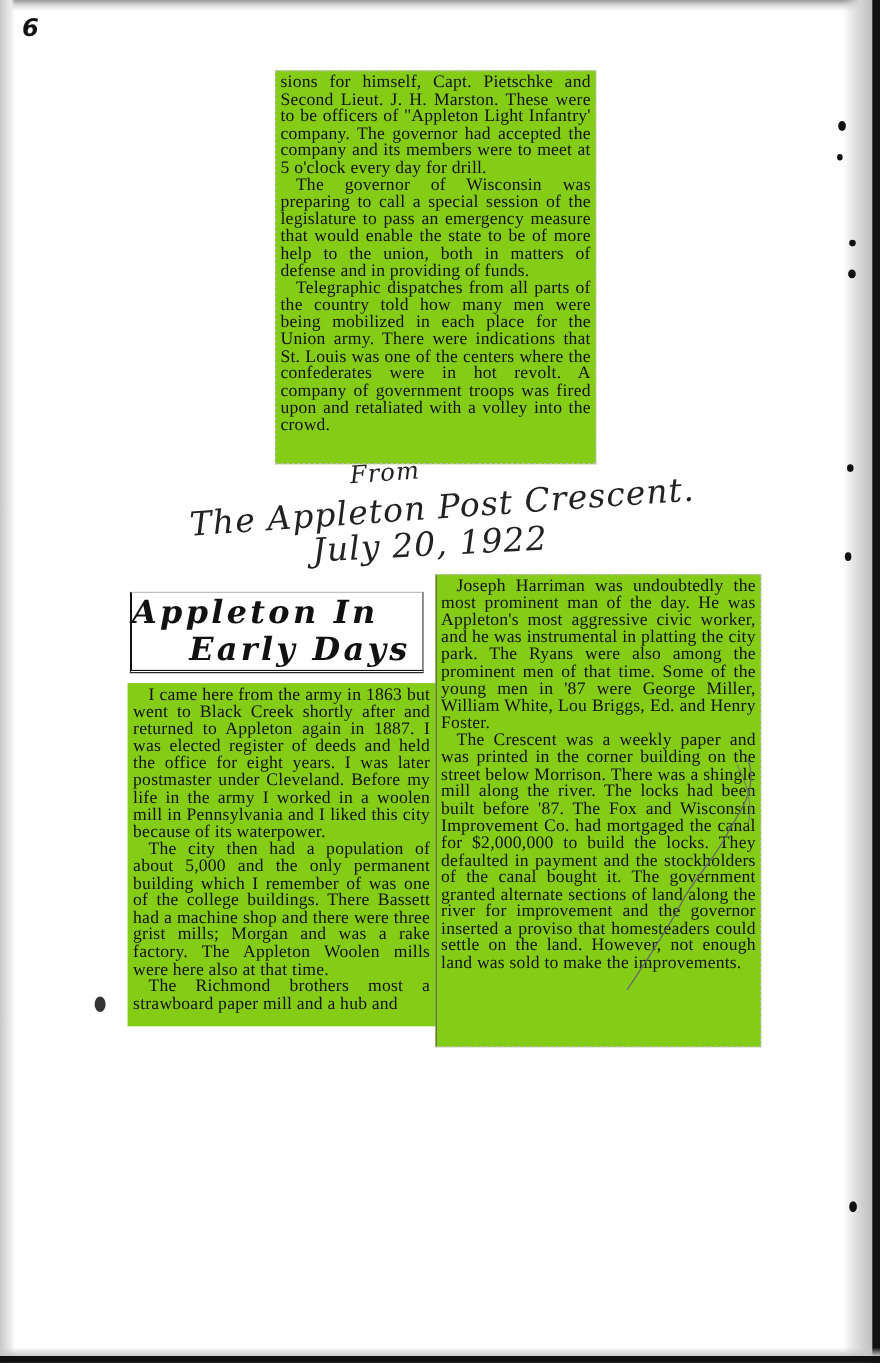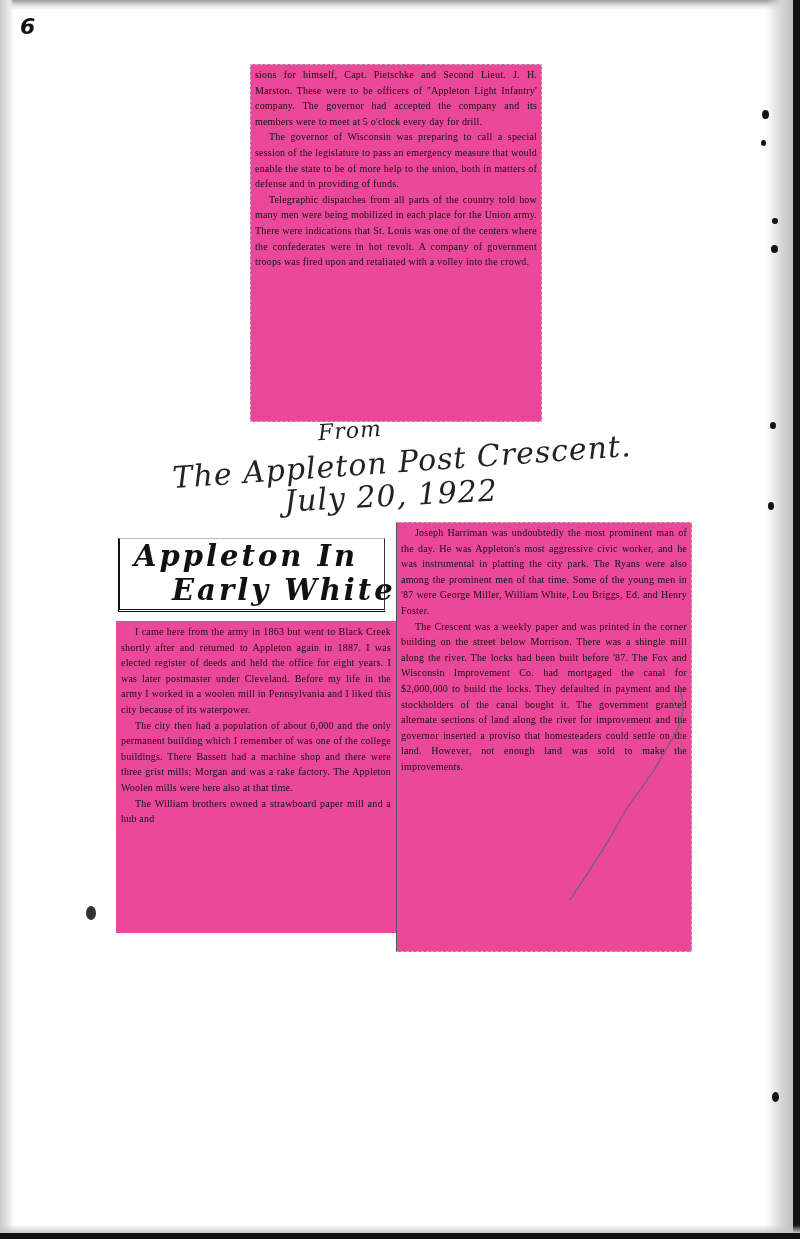--- a/index.html
+++ b/index.html
@@ -29,24 +29,24 @@
     background: linear-gradient(to top, #111 0 6px, #c8c8c8 6px, rgba(255,255,255,0));
   }
   .page-number {
     position: absolute; left: 20px; top: 14px;
     font-family: "DejaVu Sans", sans-serif; font-size: 22px; font-style: italic; font-weight: bold;
     color: #111;
   }
   .speck { position: absolute; background: #111; border-radius: 50%; }
 
   .clip {
-    position: absolute; background: #ec4899;
+    position: absolute; background: #84cc16;
     border: 1px dashed #bbb;
     padding: 2px 4px;
-    font-size: 10px; line-height: 15.6px;
+    font-size: 16px; line-height: 15.6px;
     text-align: justify;
     letter-spacing: 0.2px;
   }
   .clip p { margin: 0; text-indent: 0; }
   .clip p.indent { text-indent: 14px; }
 
   .clip-top { left: 250px; top: 64px; width: 282px; height: 352px; }
 
   .handwriting {
     position: absolute; font-family: "DejaVu Serif", serif; font-style: italic;
@@ -58,21 +58,21 @@
 
   .headline-box {
     position: absolute; left: 118px; top: 538px; width: 264px; height: 70px;
     border-left: 2px solid #111; border-right: 1px solid #333;
     border-top: 1px solid #bbb; border-bottom: 3px double #111;
   }
   .headline {
     position: absolute; font-family: "DejaVu Serif", serif; font-style: italic; font-weight: bold;
     font-size: 29px; letter-spacing: 3px; color: #111; line-height: 32px;
   }
-  .headline-1 { left: 134px; top: 540px; }
+  .headline-1 { left: 120px; top: 540px; }
   .headline-2 { left: 172px; top: 574px; }
 
   .byline {
     position: absolute; left: 208px; top: 628px;
     font-size: 12.5px; font-weight: bold; letter-spacing: 1px; font-family: Liberation Mono, monospace;
   }
   .col-left { left: 116px; top: 621px; width: 270px; height: 306px; border-color: transparent; }
   .col-right { left: 396px; top: 522px; width: 286px; height: 424px; }
   .col-right { border-left: 1px solid #555; }
 
@@ -103,28 +103,28 @@
   <p class="indent">The governor of Wisconsin was preparing to call a special session of the legislature to pass an emergency measure that would enable the state to be of more help to the union, both in matters of defense and in providing of funds.</p>
   <p class="indent">Telegraphic dispatches from all parts of the country told how many men were being mobilized in each place for the Union army. There were indications that St. Louis was one of the centers where the confederates were in hot revolt. A company of government troops was fired upon and retaliated with a volley into the crowd.</p>
 </div>
 
 <div class="handwriting hw-from">From</div>
 <div class="handwriting hw-source">The Appleton Post Crescent.</div>
 <div class="handwriting hw-date">July 20, 1922</div>
 
 <div class="headline-box"></div>
 <div class="headline headline-1">Appleton In</div>
-<div class="headline headline-2">Early White</div>
+<div class="headline headline-2">Early Days</div>
 
 <div class="byline">J. M. Baer</div>
 
 <div class="clip col-left">
   <p class="indent">I came here from the army in 1863 but went to Black Creek shortly after and returned to Appleton again in 1887. I was elected register of deeds and held the office for eight years. I was later postmaster under Cleveland. Before my life in the army I worked in a woolen mill in Pennsylvania and I liked this city because of its waterpower.</p>
-  <p class="indent">The city then had a population of about 6,000 and the only permanent building which I remember of was one of the college buildings. There Bassett had a machine shop and there were three grist mills; Morgan and was a rake factory. The Appleton Woolen mills were here also at that time.</p>
-  <p class="indent">The William brothers owned a strawboard paper mill and a hub and</p>
+  <p class="indent">The city then had a population of about 5,000 and the only permanent building which I remember of was one of the college buildings. There Bassett had a machine shop and there were three grist mills; Morgan and was a rake factory. The Appleton Woolen mills were here also at that time.</p>
+  <p class="indent">The Richmond brothers most a strawboard paper mill and a hub and</p>
 </div>
 
 <div class="clip col-right">
   <p class="indent">Joseph Harriman was undoubtedly the most prominent man of the day. He was Appleton's most aggressive civic worker, and he was instrumental in platting the city park. The Ryans were also among the prominent men of that time. Some of the young men in '87 were George Miller, William White, Lou Briggs, Ed. and Henry Foster.</p>
   <p class="indent">The Crescent was a weekly paper and was printed in the corner building on the street below Morrison. There was a shingle mill along the river. The locks had been built before '87. The Fox and Wisconsin Improvement Co. had mortgaged the canal for $2,000,000 to build the locks. They defaulted in payment and the stockholders of the canal bought it. The government granted alternate sections of land along the river for improvement and the governor inserted a proviso that homesteaders could settle on the land. However, not enough land was sold to make the improvements.</p>
 </div>
 
 <svg class="scribble" viewBox="0 0 140 230">
   <path d="M120 10 C 130 40, 110 60, 100 80 C 90 100, 70 120, 60 140 C 50 160, 30 190, 10 220" stroke="#666" stroke-width="1.2" fill="none"></path>
   <path d="M110 15 C 118 30, 125 50, 120 70" stroke="#777" stroke-width="1" fill="none"></path>

